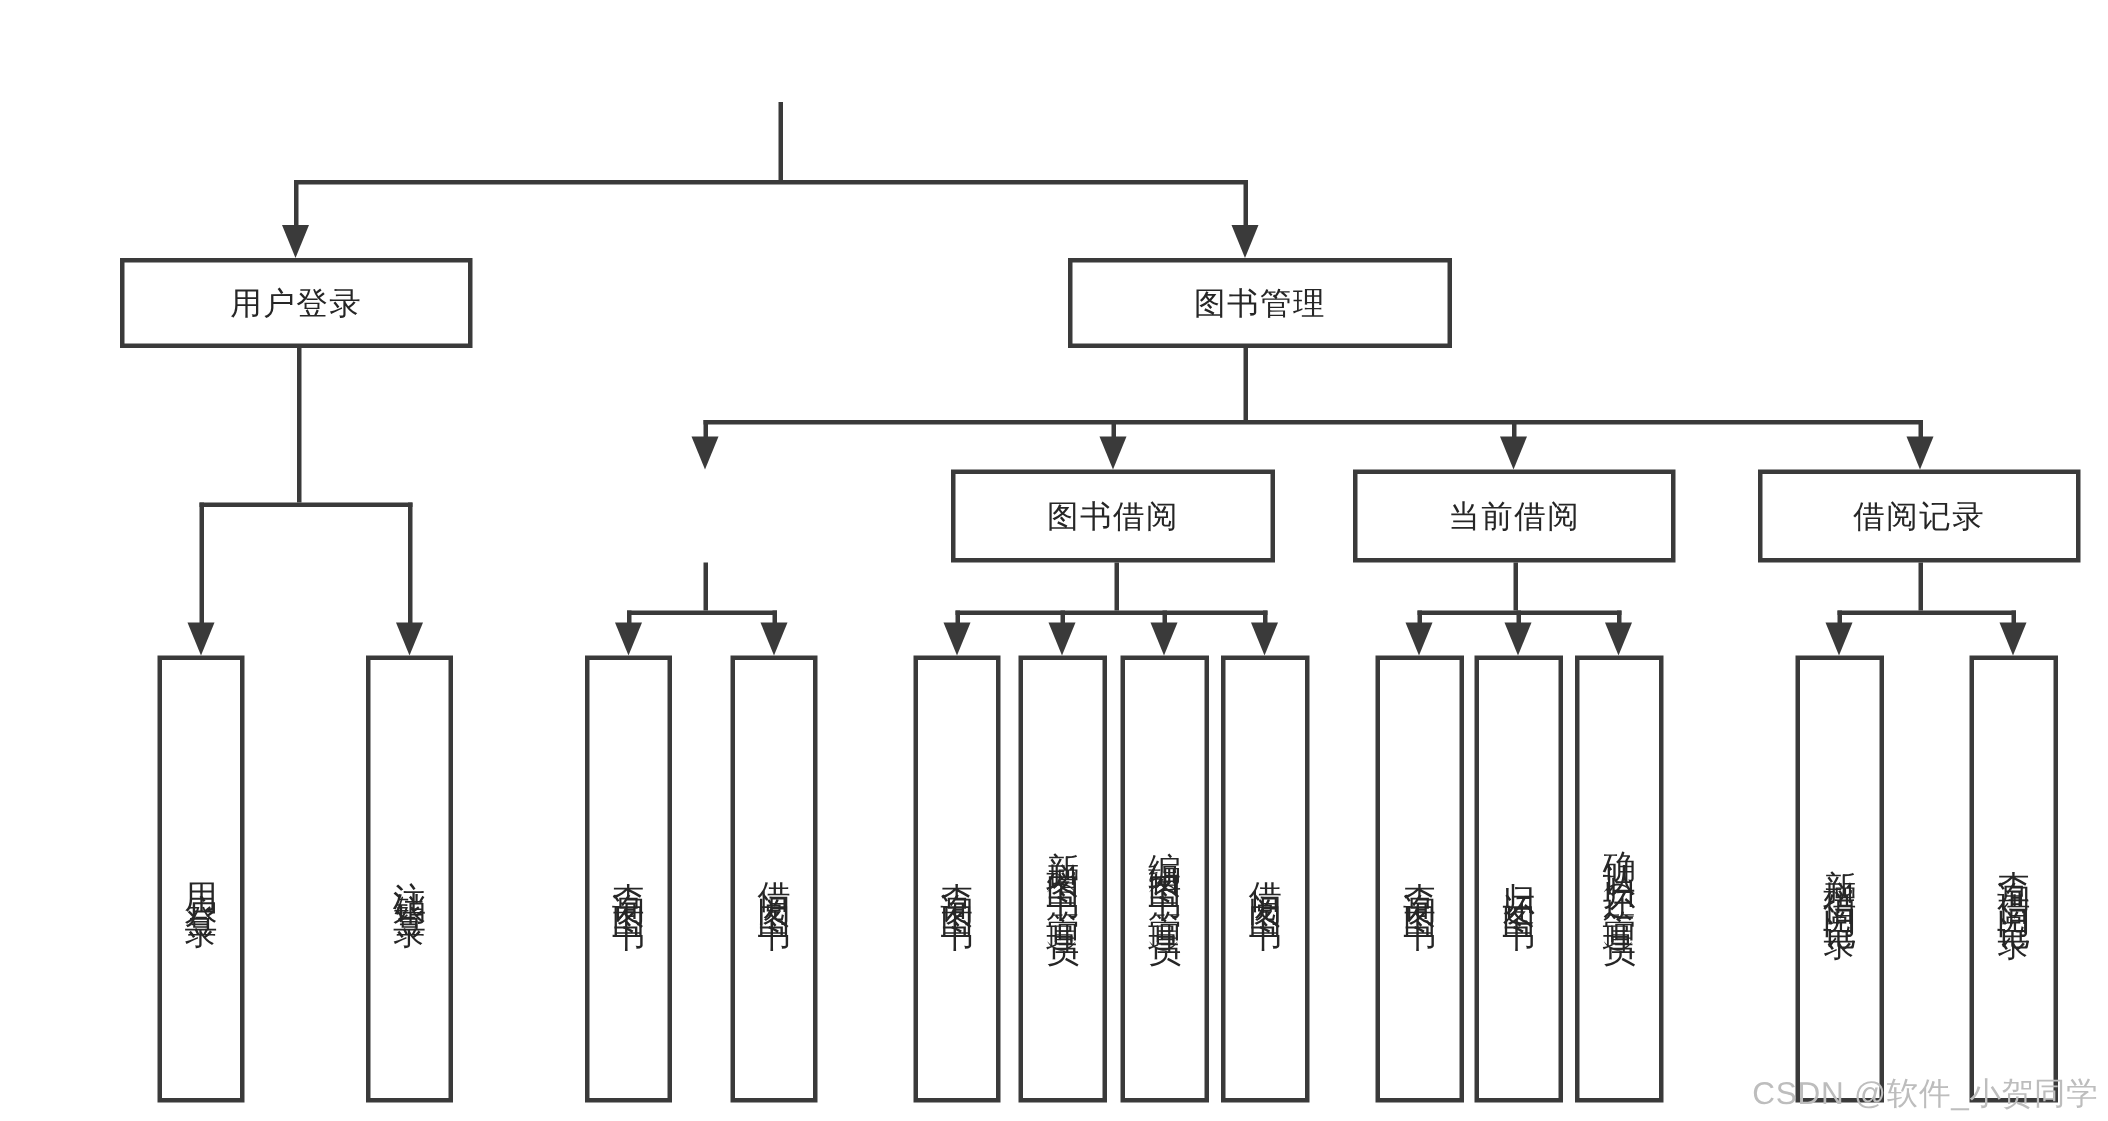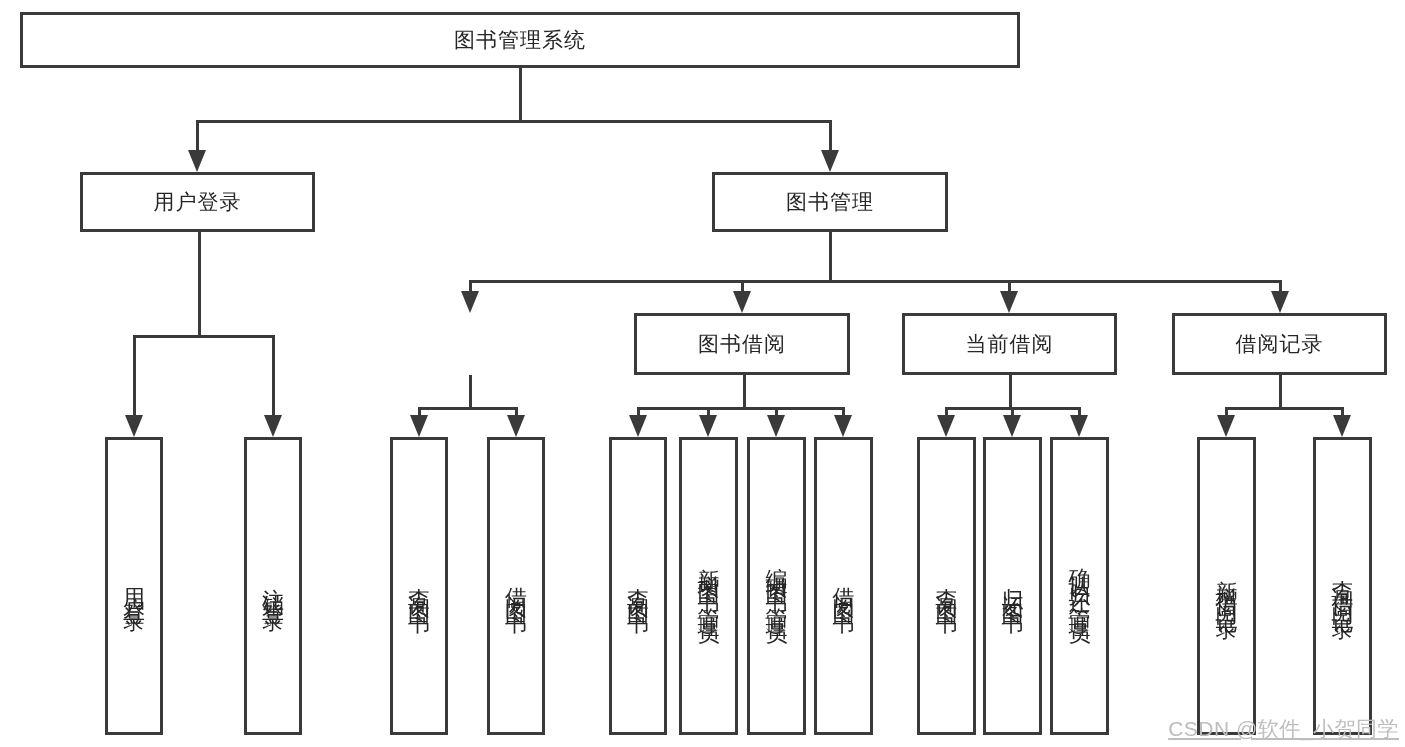--- a/index.html
+++ b/index.html
@@ -40,36 +40,32 @@
     border-top: 22px solid #3a3a3a;
   }
   .watermark {
     position: absolute;
     right: 6px;
     bottom: 4px;
     color: #bdbdbd;
     font-size: 21px;
     z-index: 5;
     letter-spacing: 0.5px;
-    text-decoration: underline;
   }
 </style>
 </head>
 <body>
 
 <div class="canvas">
 
-  <div class="node" style="left:20px; top:12px; width:1000px; height:56px;">
-    <span>图书管理系统</span>
-  </div>
 
   <div class="node" style="left:80px; top:172px; width:235px; height:60px;">
     <span>用户登录</span>
   </div>
-  <div class="node" style="left:712px; top:172px; width:236px; height:60px;">
+  <div class="node" style="left:712px; top:172px; width:256px; height:60px;">
     <span>图书管理</span>
   </div>
 
   <div class="node" style="left:902px; top:313px; width:215px; height:62px;">
     <span>当前借阅</span>
   </div>
   <div class="node" style="left:634px; top:313px; width:216px; height:62px;">
     <span>图书借阅</span>
   </div>
   <div class="node" style="left:1172px; top:313px; width:215px; height:62px;">

